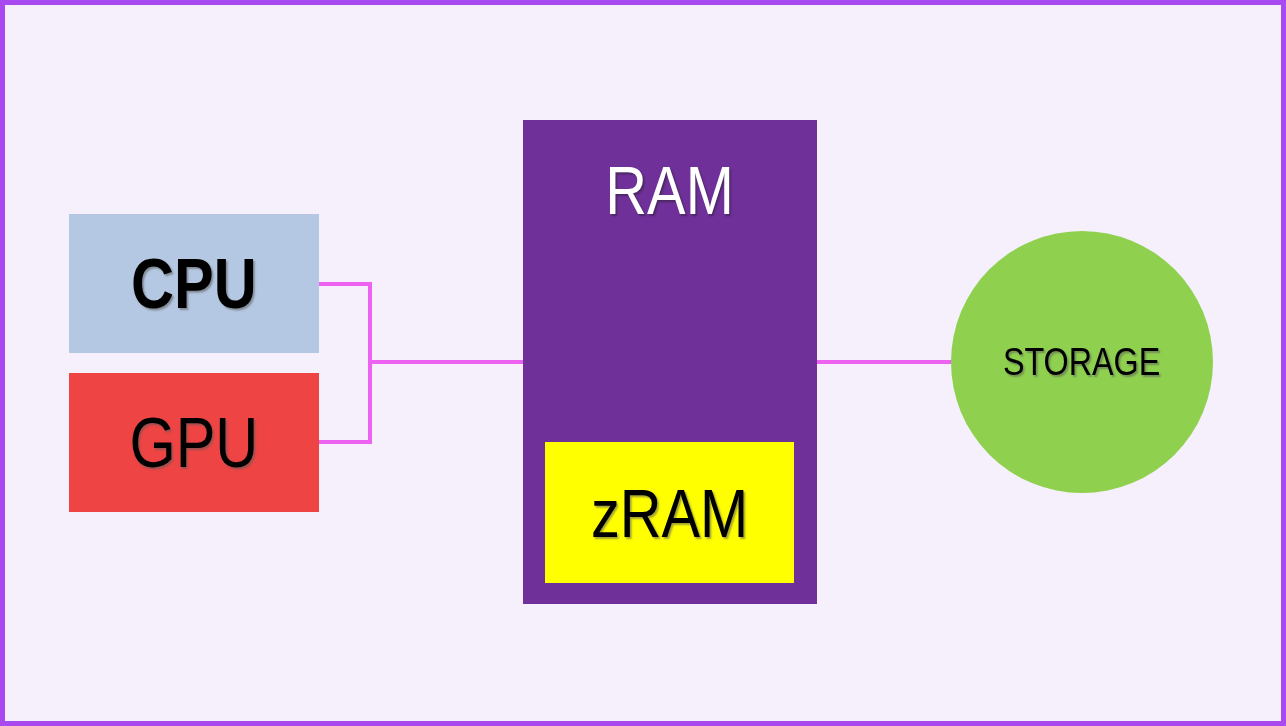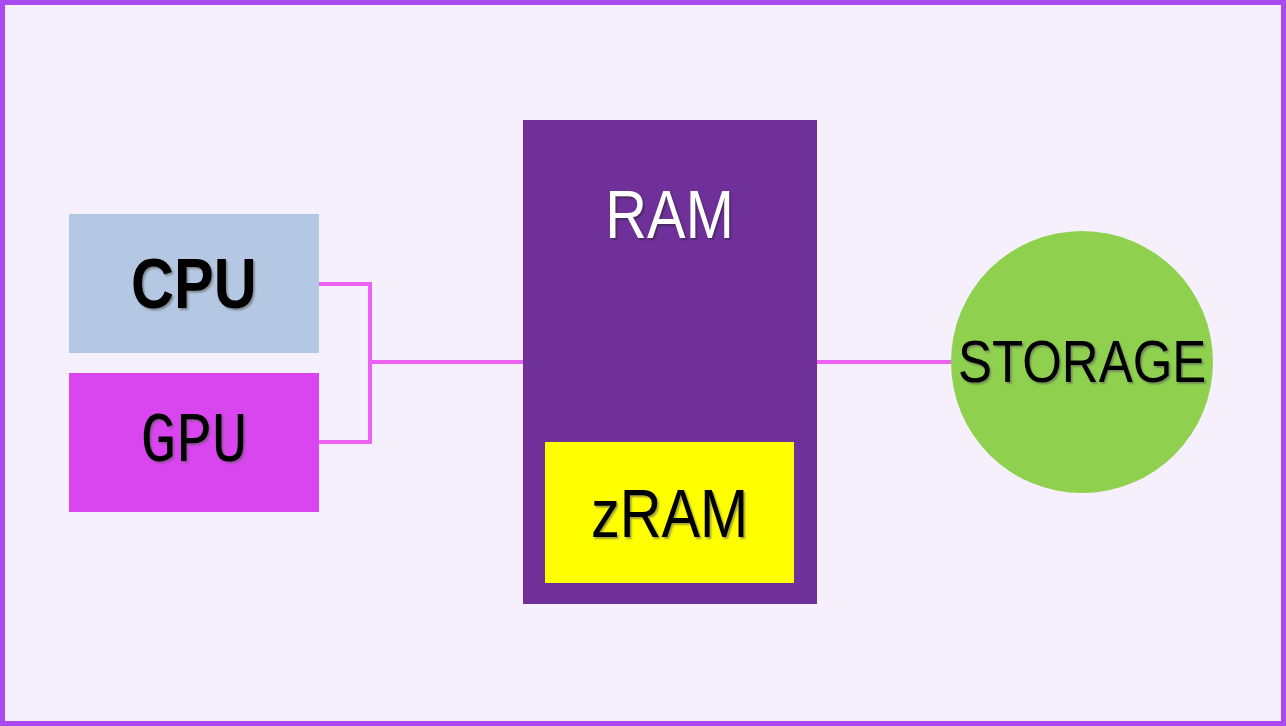--- a/index.html
+++ b/index.html
@@ -38,33 +38,33 @@
   .dark-label  { text-shadow: 2px 2px 2px rgba(90,90,90,0.55); }
   .light-label { text-shadow: 2px 2px 2px rgba(30,30,30,0.45); }
 
   .cpu-node  { left: 69px;  top: 214px; width: 250px; height: 139px; font-size: 70px; font-weight: bold; }
   .gpu-node  { left: 69px;  top: 373px; width: 250px; height: 139px; font-size: 70px; }
   .ram-node  {
     left: 523px; top: 120px; width: 294px; height: 484px;
     font-size: 68px;
     flex-direction: column;
     justify-content: flex-start;
-    padding-top: 60px;
+    padding-top: 36px;
     box-sizing: border-box;
     z-index: 2;
   }
   .zram-node {
     left: 545px; top: 442px; width: 249px; height: 141px;
     font-size: 68px;
     z-index: 3;
   }
   .storage-node {
     left: 951px; top: 231px; width: 262px; height: 262px;
     border-radius: 50%;
-    font-size: 60px;
+    font-size: 38px;
     z-index: 2;
   }
   .connector {
     position: absolute;
     z-index: 1;
   }
   .conn-cpu-stub   { left: 319px; top: 282px; width: 53px;  height: 4px; }
   .conn-gpu-stub   { left: 319px; top: 440px; width: 53px;  height: 4px; }
   .conn-bracket-v  { left: 368px; top: 282px; width: 4px;   height: 162px; }
   .conn-bus-to-ram { left: 368px; top: 360px; width: 155px; height: 4px; }
@@ -80,21 +80,21 @@
   <div class="connector conn-cpu-stub" style="background-color: rgb(238, 98, 242);"></div>
   <div class="connector conn-gpu-stub" style="background-color: rgb(238, 98, 242);"></div>
   <div class="connector conn-bracket-v" style="background-color: rgb(238, 98, 242);"></div>
   <div class="connector conn-bus-to-ram" style="background-color: rgb(238, 98, 242);"></div>
   <div class="connector conn-ram-to-sto" style="background-color: rgb(238, 98, 242);"></div>
 
   <div class="node cpu-node" style="background-color: rgb(181, 200, 227); color: rgb(0, 0, 0);">
     <span class="label dark-label">CPU</span>
   </div>
 
-  <div class="node gpu-node" style="background-color: #d946ef; color: rgb(0, 0, 0); font-family: Liberation Mono, monospace;">
+  <div class="node gpu-node" style="background-color: #ef4444; color: rgb(0, 0, 0);">
     <span class="label dark-label">GPU</span>
   </div>
 
   <div class="node ram-node" style="background-color: rgb(111, 48, 153); color: rgb(255, 255, 255);">
     <span class="label light-label">RAM</span>
   </div>
 
   <div class="node zram-node" style="background-color: rgb(255, 255, 0); color: rgb(0, 0, 0);">
     <span class="label dark-label">zRAM</span>
   </div>

